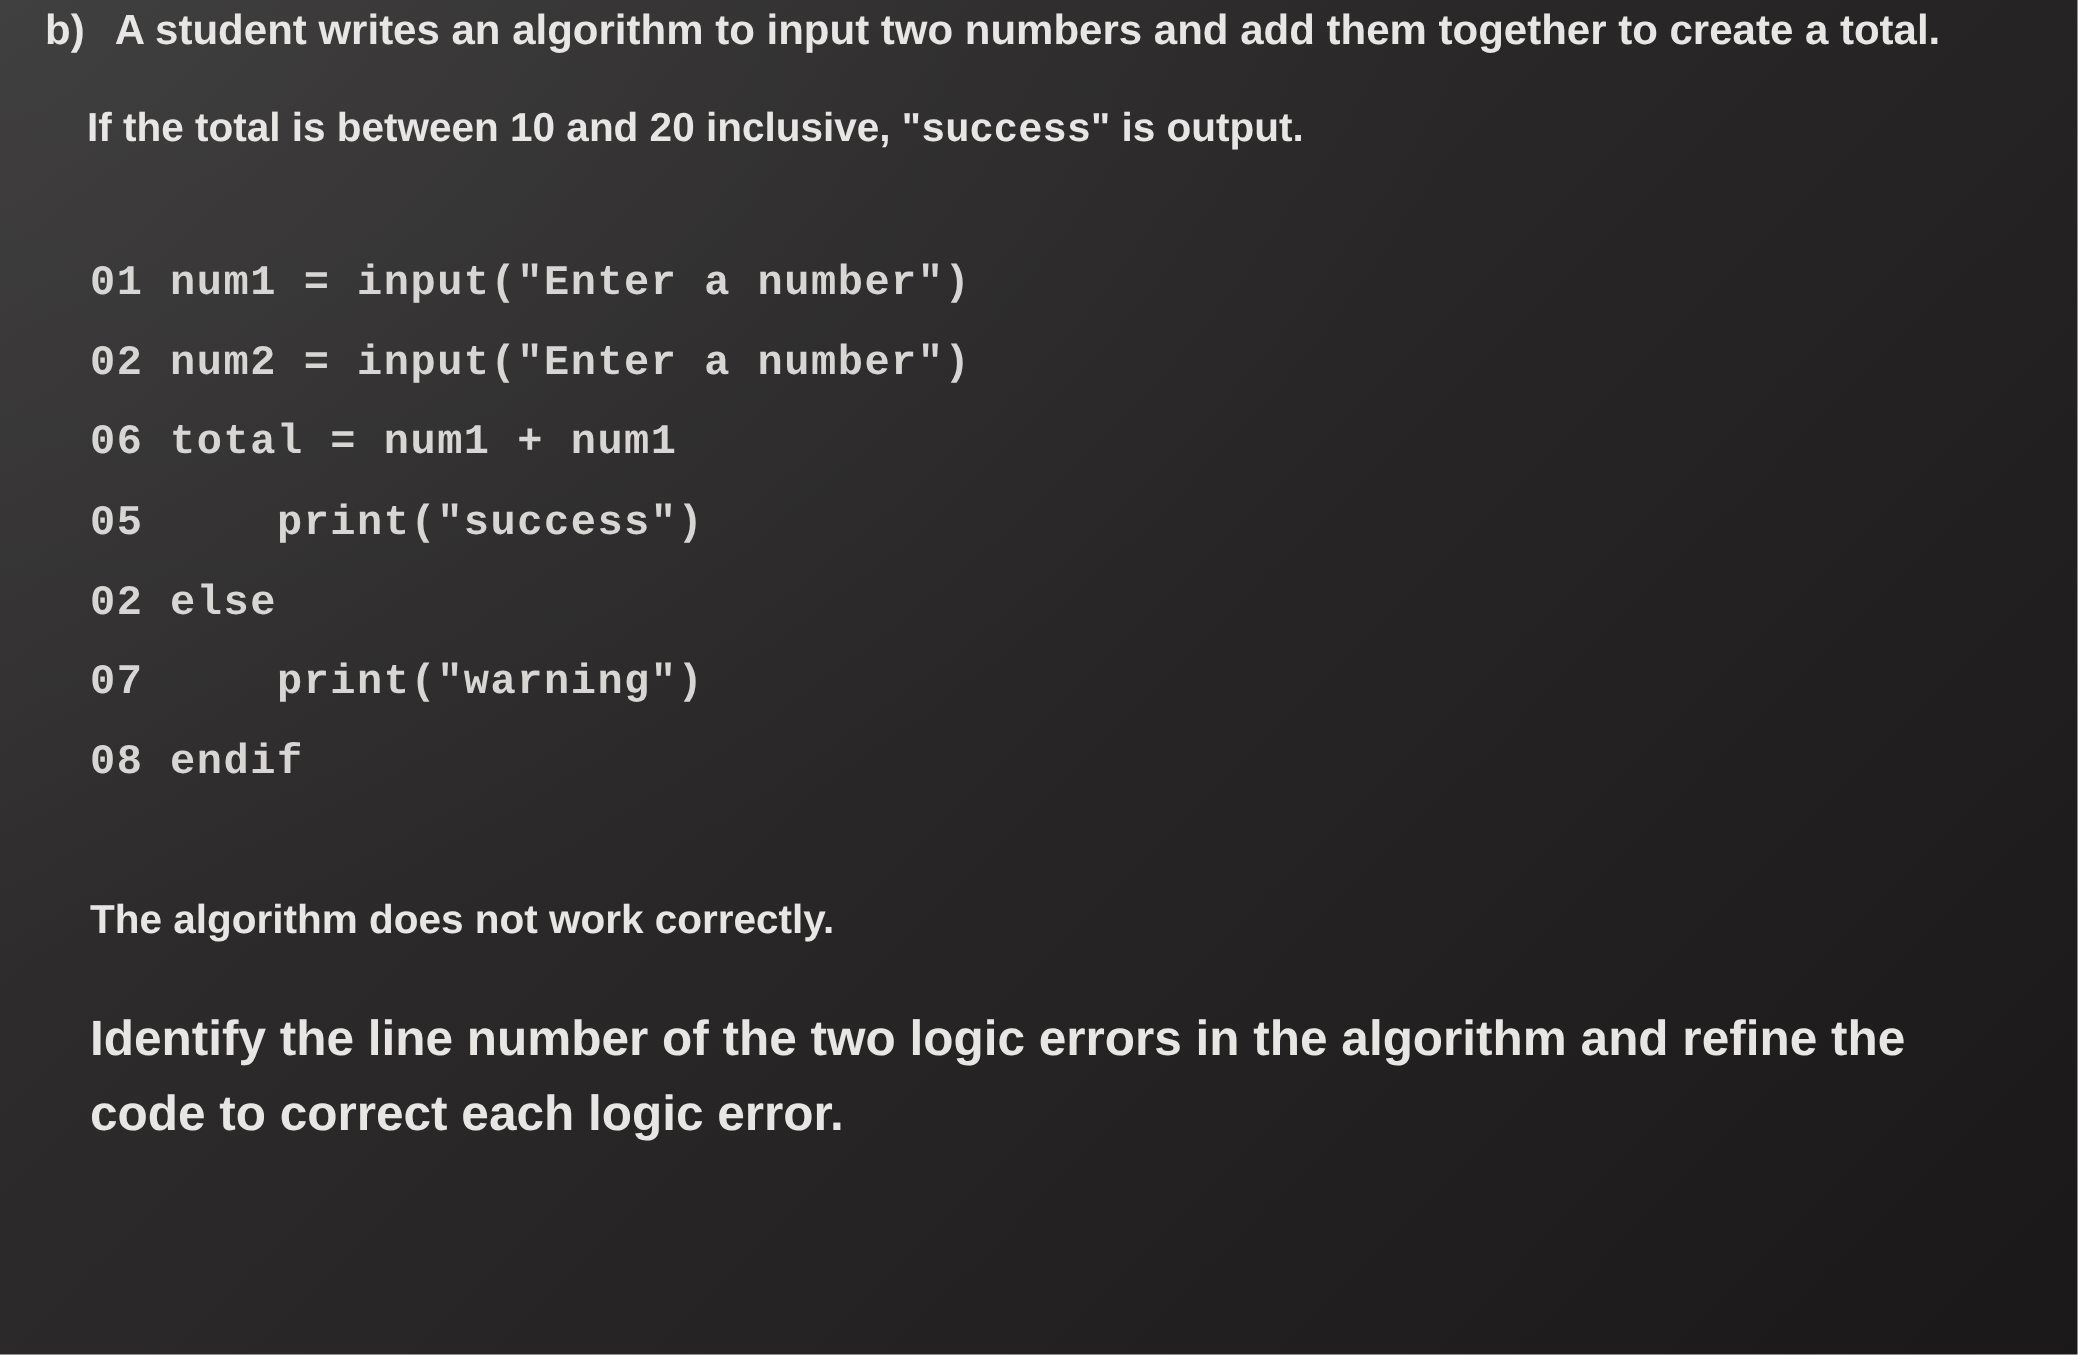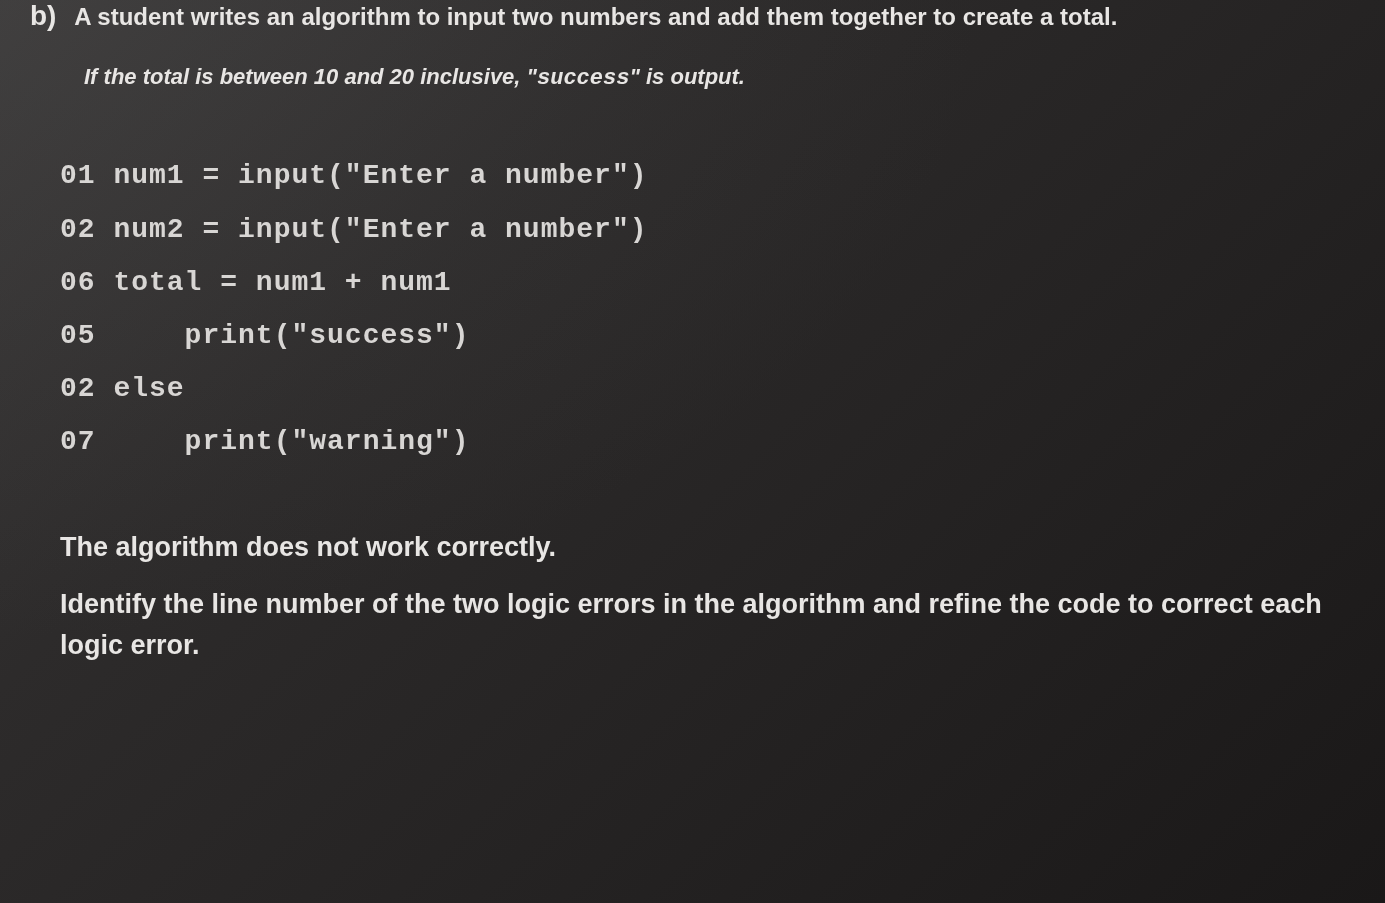--- a/index.html
+++ b/index.html
@@ -30,35 +30,34 @@
     .content {
       position: relative;
       padding: 0 30px;
     }
     .question-label {
       font-weight: bold;
       font-size: 28px;
       display: inline;
     }
     .question-text {
-      font-size: 24px;
+      font-size: 28px;
       font-weight: bold;
       line-height: 1.4;
       margin-top: 12px;
     }
     .intro-line {
       margin-bottom: 28px;
     }
     .condition-line {
-      font-size: 22px;
+      font-size: 27px;
       font-weight: bold;
-      margin-left: 54px;
+      margin-left: 28px;
       margin-bottom: 28px;
       line-height: 1.4;
-      font-style: italic;
     }
     .mono {
       font-family: 'Courier New', Courier, monospace;
       font-weight: bold;
     }
     .code-block {
       font-family: 'Courier New', Courier, monospace;
       font-size: 28px;
       font-weight: bold;
       margin-left: 30px;
@@ -68,25 +67,25 @@
       color: #d8d6d4;
       letter-spacing: 1px;
     }
     .code-line {
       white-space: pre;
     }
     .closing-text {
       font-size: 27px;
       font-weight: bold;
       margin-left: 30px;
-      margin-bottom: 18px;
+      margin-bottom: 34px;
       line-height: 1.4;
     }
     .instruction-text {
-      font-size: 27px;
+      font-size: 33px;
       font-weight: bold;
       margin-left: 30px;
       line-height: 1.5;
     }
   </style>
 </head>
 <body>
 
 <div class="content">
 
@@ -100,19 +99,20 @@
   </div>
 
 
   <div class="code-block">
     <div class="code-line">01 num1 = input("Enter a number")</div>
     <div class="code-line">02 num2 = input("Enter a number")</div>
     <div class="code-line">06 total = num1 + num1</div>
     <div class="code-line">05     print("success")</div>
     <div class="code-line">02 else</div>
     <div class="code-line">07     print("warning")</div>
+    <div class="code-line">08 endif</div>
   </div>
 
   <div class="closing-text">The algorithm does not work correctly.</div>
 
   <div class="instruction-text">Identify the line number of the two logic errors in the algorithm and refine the code to correct each logic error.</div>
 
 </div>
 
 </body></html>

